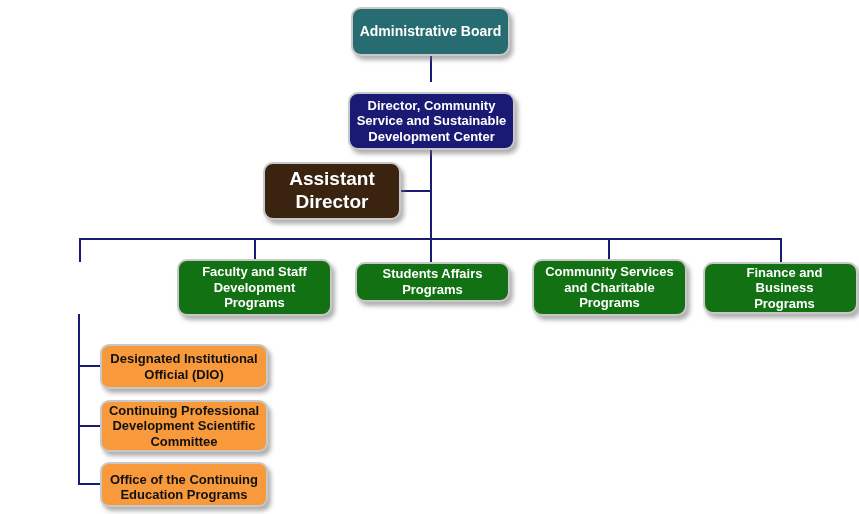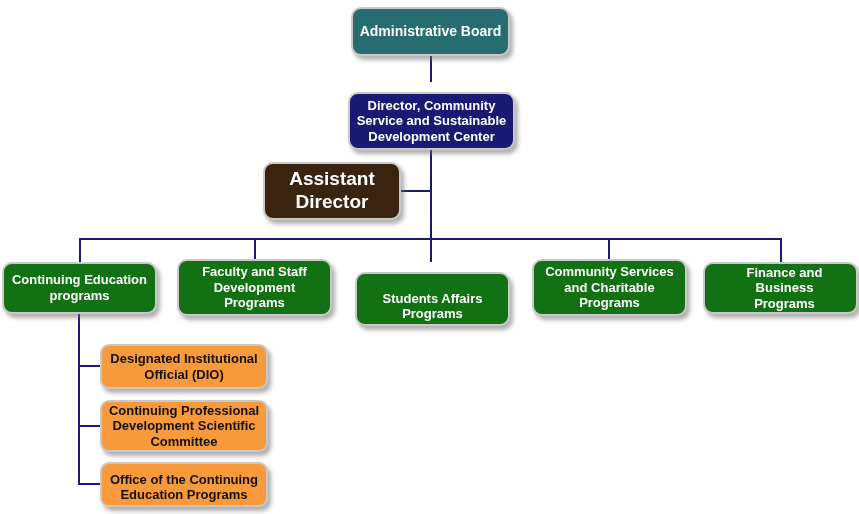--- a/index.html
+++ b/index.html
@@ -32,21 +32,21 @@
   .node .lbl {
     white-space: pre-line;
     line-height: 1.2;
   }
   .node-admin      { left: 351px; top: 7px;   width: 159px; height: 49px; background: var(--admin_board_fill, #266c70); color: #ffffff; font-size: 14px; }
   .node-director   { left: 348px; top: 92px;  width: 167px; height: 58px; background: var(--director_fill, #1a1a75); color: #ffffff; font-size: 13px; }
   .node-assistant  { left: 263px; top: 162px; width: 138px; height: 58px; background: var(--assistant_fill, #3a2410); color: #ffffff; font-size: 19px; }
   .node-dept       { background: var(--department_fill, #127112); color: #ffffff; font-size: 13px; }
   .node-dept1 { left: 2px;   top: 262px; width: 155px; height: 52px; }
   .node-dept2 { left: 177px; top: 259px; width: 155px; height: 57px; }
-  .node-dept3 { left: 355px; top: 272px; width: 155px; height: 54px; align-items: flex-end; }
+  .node-dept3 { left: 355px; top: 262px; width: 155px; height: 40px; }
   .node-dept4 { left: 532px; top: 259px; width: 155px; height: 57px; }
   .node-dept5 { left: 703px; top: 262px; width: 155px; height: 52px; padding-left: 12px; }
   .node-sub        { background: var(--subunit_fill, #f89a3b); color: #111111; font-size: 13px; border-radius: 9px; }
   .node-sub1 { left: 100px; top: 344px; width: 168px; height: 45px; }
   .node-sub2 { left: 100px; top: 400px; width: 168px; height: 52px; }
   .node-sub3 { left: 100px; top: 462px; width: 168px; height: 45px; align-items: flex-end; }
   .line {
     position: absolute;
     background: var(--connector, #1b1b75);
     z-index: 1;
@@ -91,24 +91,20 @@
   <div class="node node-director">
     <span class="lbl">Director, Community
 Service and Sustainable
 Development Center</span>
   </div>
 
   <div class="node node-assistant">
     <span class="lbl">Assistant Director</span>
   </div>
 
-  <div class="node node-dept node-dept1">
-    <span class="lbl">Continuing Education
-programs</span>
-  </div>
   <div class="node node-dept node-dept2">
     <span class="lbl">Faculty and Staff
 Development
 Programs</span>
   </div>
   <div class="node node-dept node-dept3">
     <span class="lbl">Students Affairs
 Programs</span>
   </div>
   <div class="node node-dept node-dept4">

